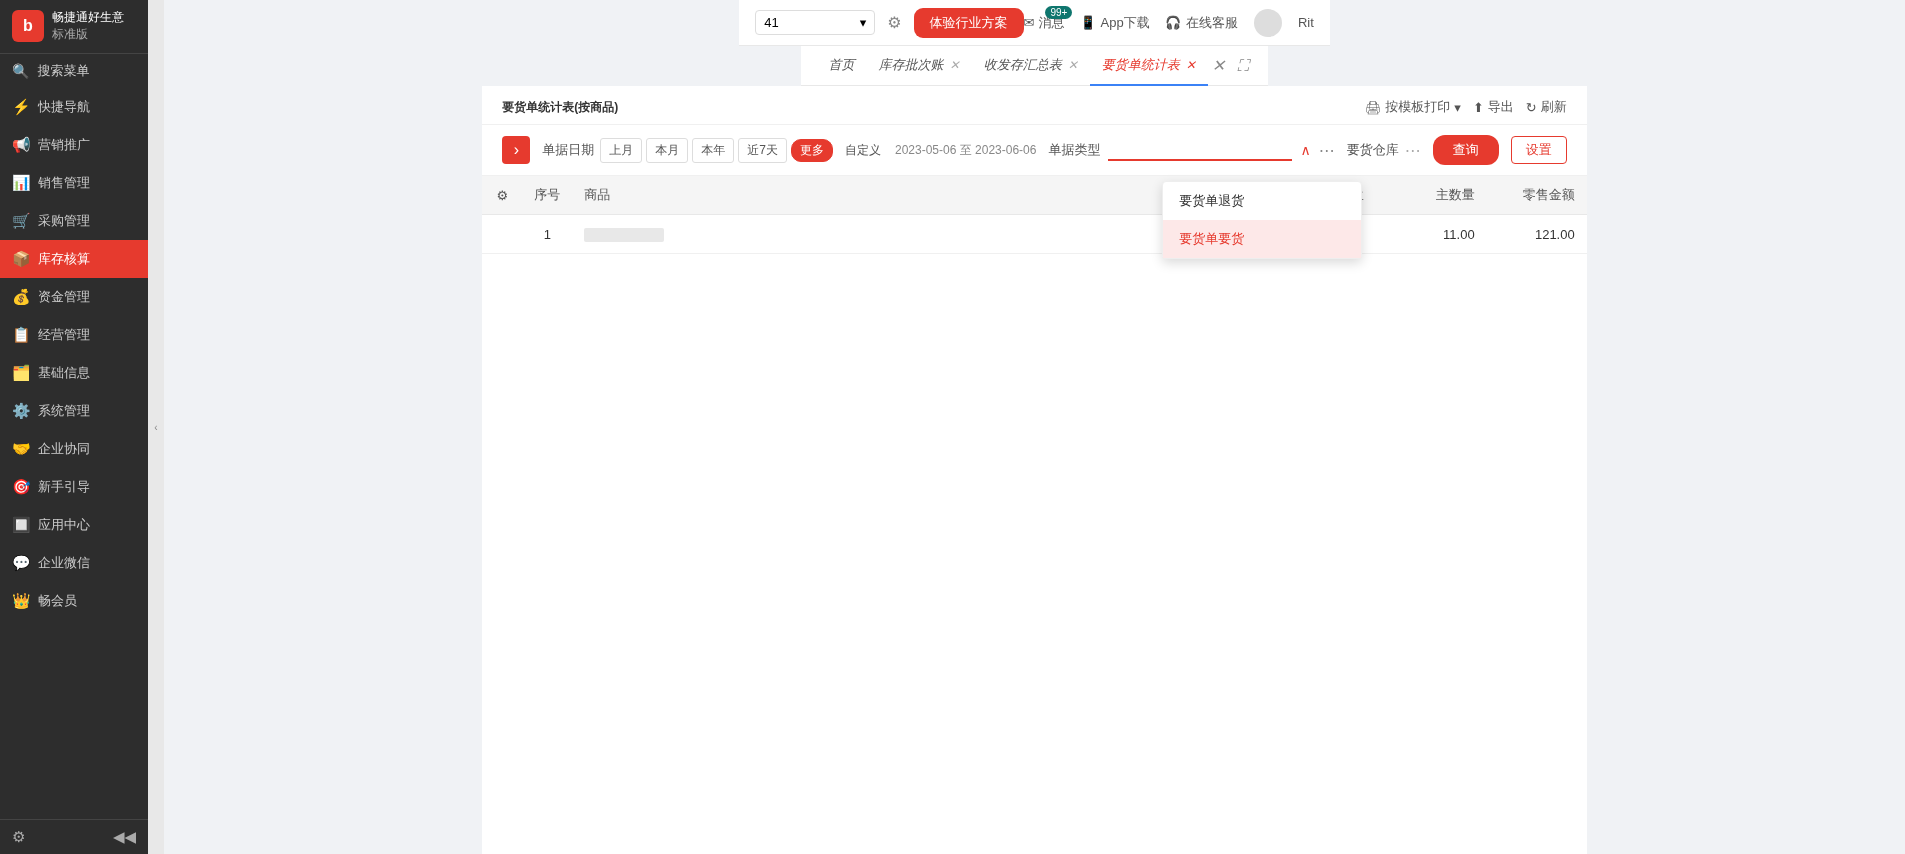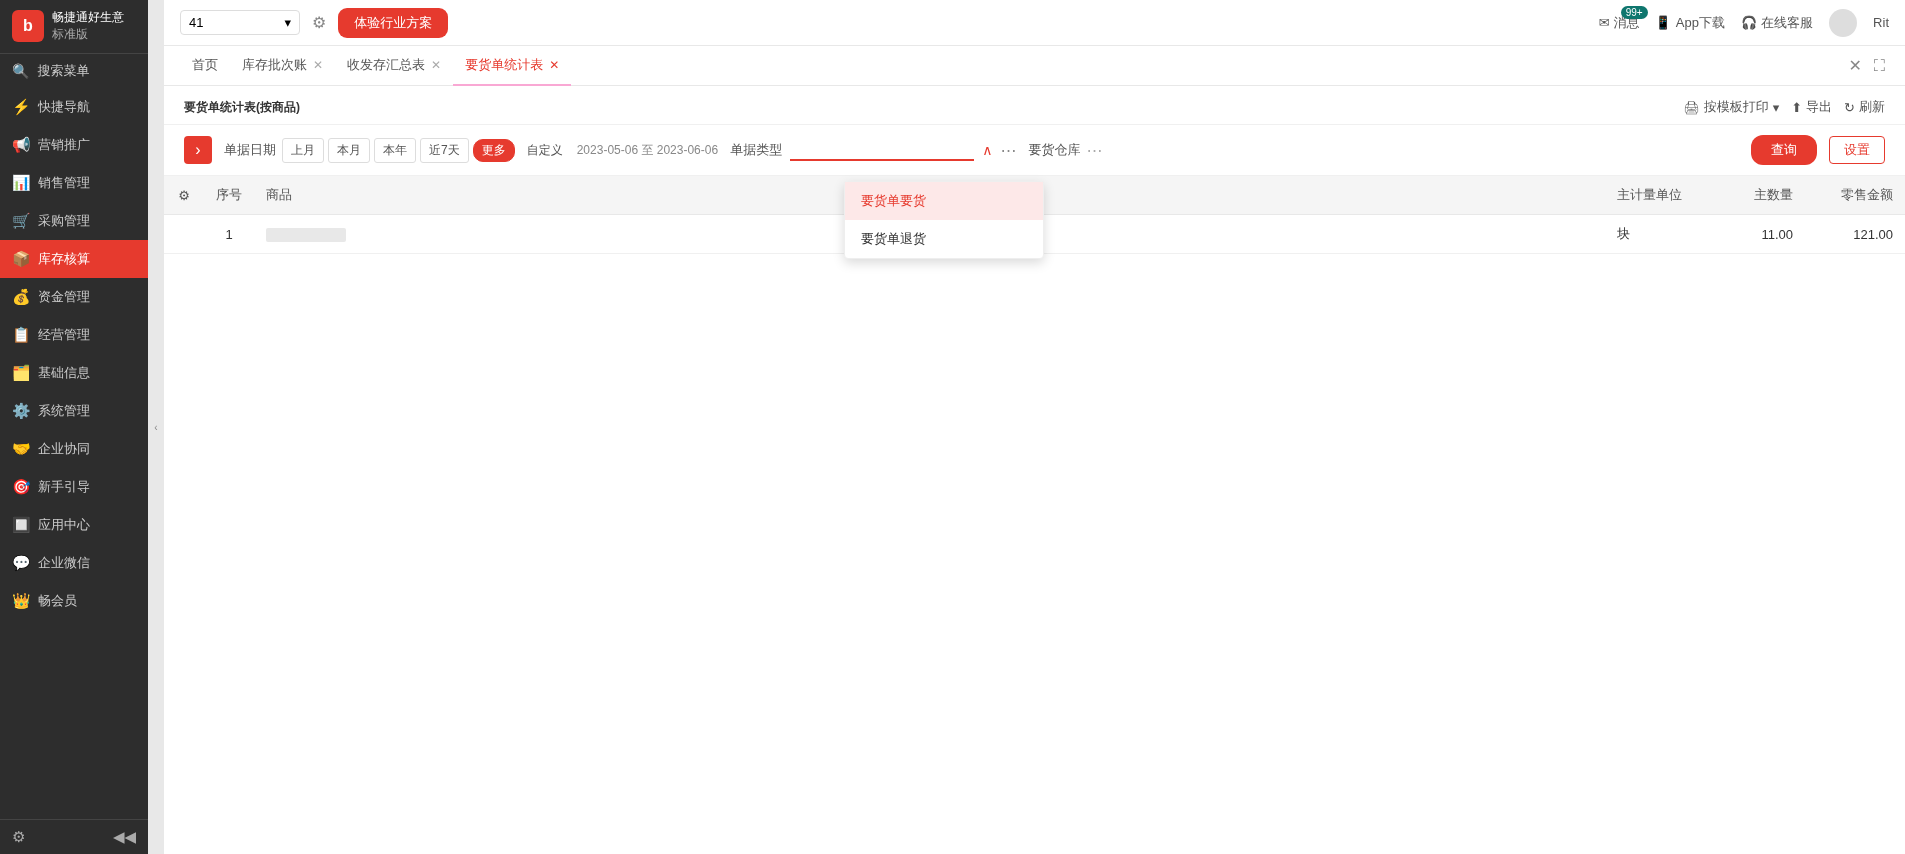--- a/index.html
+++ b/index.html
@@ -82,20 +82,21 @@
       flex-shrink: 0;
     }
     .sidebar-collapse span { font-size: 10px; color: #888; }
 
     
     .main {
       flex: 1;
       display: flex;
       flex-direction: column;
       overflow: hidden;
+      align-items: center;
     }
 
     
     .topbar {
       background: #fff;
       border-bottom: 1px solid #e8e8e8;
       display: flex;
       align-items: center;
       padding: 0 16px;
       height: 46px;
@@ -142,36 +143,37 @@
 
     
     .tabs {
       background: #fff;
       border-bottom: 1px solid #e8e8e8;
       display: flex;
       align-items: center;
       padding: 0 16px;
       height: 40px;
       flex-shrink: 0;
+      font-style: italic;
     }
     .tab {
       display: flex;
       align-items: center;
       padding: 0 12px;
       height: 40px;
       font-size: 13px;
       cursor: pointer;
       border-bottom: 2px solid transparent;
       color: #555;
       gap: 6px;
       white-space: nowrap;
     }
     .tab.active {
       color: #e63a2e;
-      border-bottom: 2px solid #f9a8d4;
+      border-bottom: 2px solid #3b82f6;
       background: #fff;
     }
     .tab .close-icon { color: #aaa; font-size: 12px; }
     .tab.active .close-icon { color: #e63a2e; }
     .tab-home { font-size: 13px; }
     .tabs-actions { margin-left: auto; display: flex; align-items: center; gap: 4px; }
     .tabs-actions span { font-size: 16px; color: #888; cursor: pointer; padding: 2px 4px; }
 
     
     .content {
@@ -546,25 +548,25 @@
           <span class="filter-more-btn">⋯</span>
         </div>
         <div class="warehouse-group">
           <label>要货仓库</label>
           <span class="warehouse-dots">⋯</span>
         </div>
         <button class="btn-query">查询</button>
         <button class="btn-settings">设置</button>
 
         <div class="dropdown-overlay">
+          <div class="dropdown-item">
+            <span>要货单退货</span>
+          </div>
           <div class="dropdown-item selected">
             <span>要货单要货</span>
-          </div>
-          <div class="dropdown-item">
-            <span>要货单退货</span>
           </div>
         </div>
       </div>
 
       <div class="table-area">
         <table>
           <thead>
             <tr>
               <th class="col-settings">⚙</th>
               <th class="col-num">序号</th>

